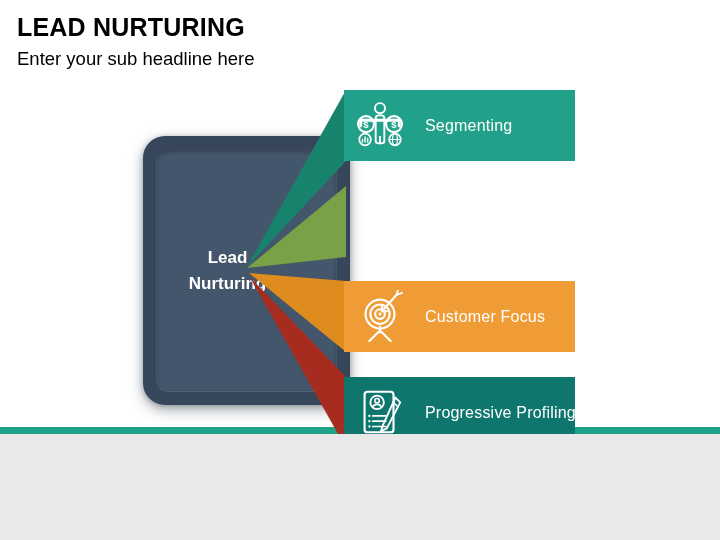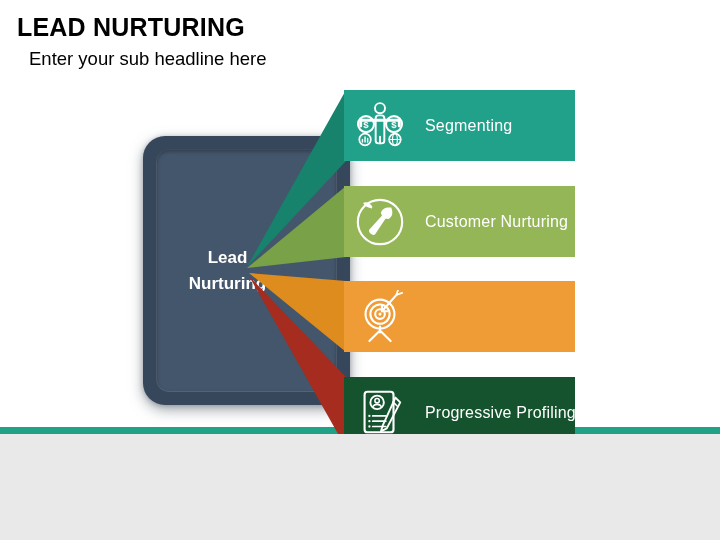--- a/index.html
+++ b/index.html
@@ -6,21 +6,21 @@
   .slide{
     position:relative;width:720px;height:434px;background:#ffffff;
     overflow:hidden;font-family:"Liberation Sans",sans-serif;
   }
   
   .hdr{position:absolute;left:17px;top:12px;}
   .hdr h1{
     margin:0;font-size:25px;line-height:1.2;font-weight:700;color:#000000;
     letter-spacing:.2px;
   }
-  .hdr p{margin:6px 0 0 12px;font-size:18.5px;color:#000000;font-weight:400;}
+  .hdr p{margin:6px 0 0 0;font-size:18.5px;color:#000000;font-weight:400;}
   
   .core{
     position:absolute;left:143px;top:136px;width:207px;height:269px;
     border-radius:22px;z-index:1;
     box-shadow:0 5px 14px rgba(90,100,112,.55),0 1px 5px rgba(90,100,112,.4);
   }
   .core-panel{
     position:absolute;left:13px;top:13px;right:13px;bottom:13px;
     border-radius:13px;
     box-shadow:inset 0 2px 4px rgba(0,0,0,.35),inset 0 0 0 1px rgba(255,255,255,.10);
@@ -84,46 +84,36 @@
       <text x="42.5" y="30" font-size="10" font-weight="bold" fill="#ffffff" stroke="none" text-anchor="middle">$</text>
       <circle cx="12.5" cy="42" r="6" stroke-width="1.8"></circle>
       <path d="M9.8,44.5 V42 M12.5,44.5 V39.5 M15.2,44.5 V41" stroke-width="1.5"></path>
       <circle cx="43.5" cy="42" r="6" stroke-width="1.8"></circle>
       <ellipse cx="43.5" cy="42" rx="2.5" ry="6" stroke-width="1.2"></ellipse>
       <path d="M37.5,42 H49.5" stroke-width="1.2"></path>
     </svg>
     <span class="lbl">Segmenting</span>
   </div>
 
-  <div class="banner b2" style="background-color: rgb(148, 182, 86);">
-    <svg class="ic" viewBox="0 0 56 56" fill="none" stroke="#ffffff" stroke-width="2.2" stroke-linecap="round" stroke-linejoin="round">
-      <circle cx="28" cy="28" r="23"></circle>
-      <g transform="rotate(38 28 28)">
-        <path d="M28,9 C33,12 35,16 33,20 L28,23 L23,20 C21,16 23,12 28,9 Z" fill="#ffffff" stroke="none"></path>
-        <path d="M25.6,21 h4.8 l1.4,20 c0,3.4 -7.6,3.4 -7.6,0 Z" fill="#ffffff" stroke="none"></path>
-      </g>
-      <path d="M20,12 C16,8 12,8 10,10 C12,13 16,14 20,14" fill="#ffffff" stroke="none" transform="rotate(10 20 12)"></path>
-    </svg>
-    <span class="lbl">Customer Nurturing</span>
-  </div>
 
   <div class="banner b3" style="background-color: rgb(239, 156, 54);">
     <svg class="ic" viewBox="0 0 56 56" fill="none" stroke="#ffffff" stroke-width="2.2" stroke-linecap="round" stroke-linejoin="round">
       <path d="M28,38 V44 M28,42 L17,53 M28,42 L39,53"></path>
       <circle cx="28" cy="25" r="15"></circle>
       <circle cx="28" cy="25" r="10"></circle>
       <circle cx="28" cy="25" r="5"></circle>
       <circle cx="28" cy="25" r="1.6" fill="#ffffff" stroke="none"></circle>
       <path d="M46,4 L30,22"></path>
       <path d="M30,22 h5.5 M30,22 v-5.5"></path>
       <path d="M45,5 l6,-2 M45,5 l2,-6" stroke-width="1.8"></path>
     </svg>
+    <span class="lbl">Customer Focus</span>
   </div>
 
-  <div class="banner b4" style="background-color: #14532d;">
+  <div class="banner b4" style="background-color: #0f766e;">
     <svg class="ic" viewBox="0 0 56 56" fill="none" stroke="#ffffff" stroke-width="2.2" stroke-linecap="round" stroke-linejoin="round">
       <rect x="12" y="6" width="30" height="42" rx="3"></rect>
       <circle cx="25" cy="17" r="7" stroke-width="2"></circle>
       <circle cx="25" cy="15.2" r="2.3" stroke-width="1.6"></circle>
       <path d="M20.8,21.3 c1.2,-3 7.2,-3 8.4,0" stroke-width="1.6"></path>
       <circle cx="17" cy="31" r="1.2" fill="#ffffff" stroke="none"></circle>
       <path d="M20.5,31 H34" stroke-width="1.8"></path>
       <circle cx="17" cy="36.5" r="1.2" fill="#ffffff" stroke="none"></circle>
       <path d="M20.5,36.5 H34" stroke-width="1.8"></path>
       <circle cx="17" cy="42" r="1.2" fill="#ffffff" stroke="none"></circle>

